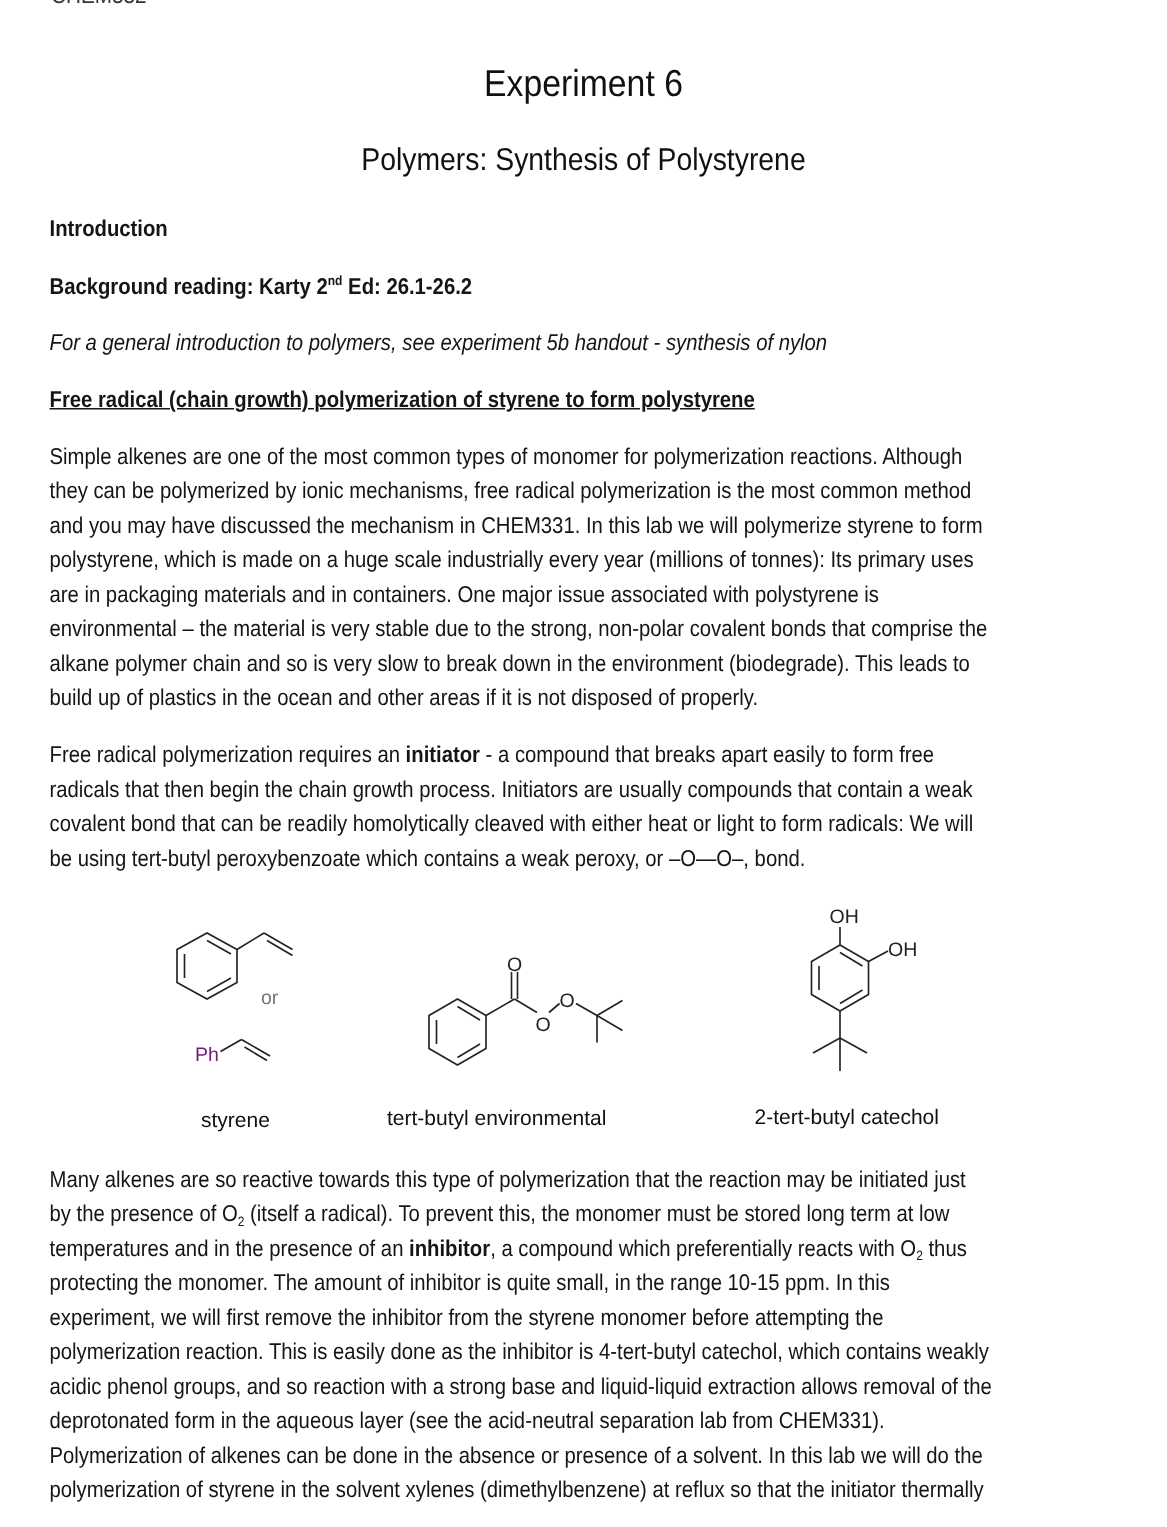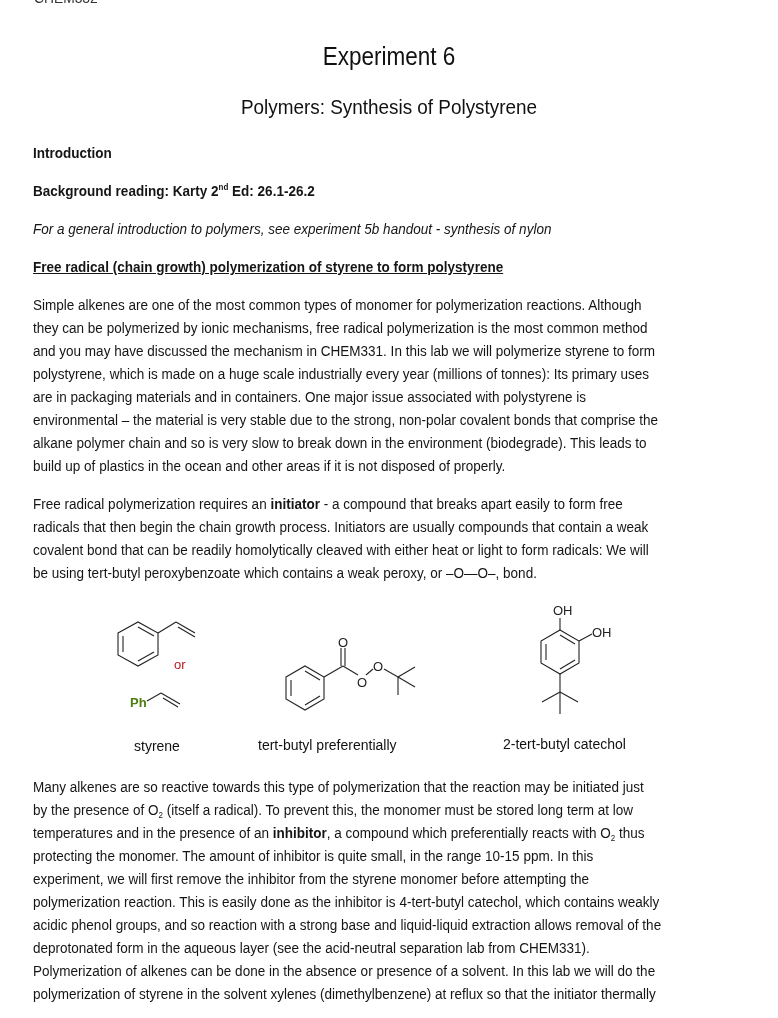--- a/index.html
+++ b/index.html
@@ -78,28 +78,28 @@
 
     <svg class="struct" style="left:110px;top:610px;" width="100" height="60">
       <polygon points="8,23 28,12 48,23 48,45 28,56 8,45"></polygon>
       <line x1="13" y1="26" x2="13" y2="42"></line>
       <line x1="28" y1="17" x2="44" y2="26"></line>
       <line x1="28" y1="51" x2="44" y2="42"></line>
       <line x1="48" y1="23" x2="66" y2="12"></line>
       <line x1="66" y1="12" x2="85" y2="23"></line>
       <line x1="68" y1="17" x2="85" y2="27"></line>
     </svg>
-    <div class="chem-label" style="left:174px;top:657px;font-weight:normal;font-size:13px;color:#b91c1c;">or</div>
+    <div class="chem-label" style="left:174px;top:657px;font-weight:normal;font-size:13px;color:#737373;">or</div>
 
     <svg class="struct" style="left:128px;top:690px;" width="60" height="30">
       <line x1="19" y1="11" x2="33" y2="3"></line>
       <line x1="33" y1="3" x2="52" y2="14"></line>
       <line x1="35" y1="8" x2="50" y2="17"></line>
     </svg>
-    <div class="chem-label" style="left:130px;top:695px;font-weight:bold;font-size:13px;color:#4d7c0f;">Ph</div>
+    <div class="chem-label" style="left:130px;top:695px;font-weight:normal;font-size:13px;color:#701a75;">Ph</div>
 
     <div class="chem-label" style="left:134px;top:738px;">styrene</div>
 
     <svg class="struct" style="left:280px;top:635px;" width="150" height="80">
       <polygon points="6,42 25,31 44,42 44,64 25,75 6,64"></polygon>
       <line x1="11" y1="45" x2="11" y2="61"></line>
       <line x1="25" y1="36" x2="40" y2="45"></line>
       <line x1="25" y1="70" x2="40" y2="61"></line>
       <line x1="44" y1="42" x2="63" y2="31"></line>
       <line x1="61" y1="31" x2="61" y2="13"></line>
@@ -107,21 +107,21 @@
       <line x1="63" y1="31" x2="78" y2="40"></line>
       <line x1="86" y1="40" x2="93" y2="34"></line>
       <line x1="104" y1="34" x2="118" y2="42"></line>
       <line x1="118" y1="42" x2="135" y2="32"></line>
       <line x1="118" y1="42" x2="135" y2="52"></line>
       <line x1="118" y1="42" x2="118" y2="60"></line>
       <text class="atom" x="58" y="12">O</text>
       <text class="atom" x="77" y="52">O</text>
       <text class="atom" x="93" y="36">O</text>
     </svg>
-    <div class="chem-label" style="left:258px;top:737px;">tert-butyl preferentially</div>
+    <div class="chem-label" style="left:258px;top:737px;">tert-butyl environmental</div>
 
     <svg class="struct" style="left:530px;top:600px;" width="100" height="120">
       <line x1="30" y1="18" x2="30" y2="30"></line>
       <polygon points="30,30 49,41 49,63 30,74 11,63 11,41"></polygon>
       <line x1="16" y1="44" x2="16" y2="60"></line>
       <line x1="30" y1="35" x2="45" y2="44"></line>
       <line x1="30" y1="69" x2="45" y2="60"></line>
       <line x1="49" y1="41" x2="62" y2="34"></line>
       <line x1="30" y1="74" x2="30" y2="92"></line>
       <line x1="30" y1="92" x2="12" y2="102"></line>

